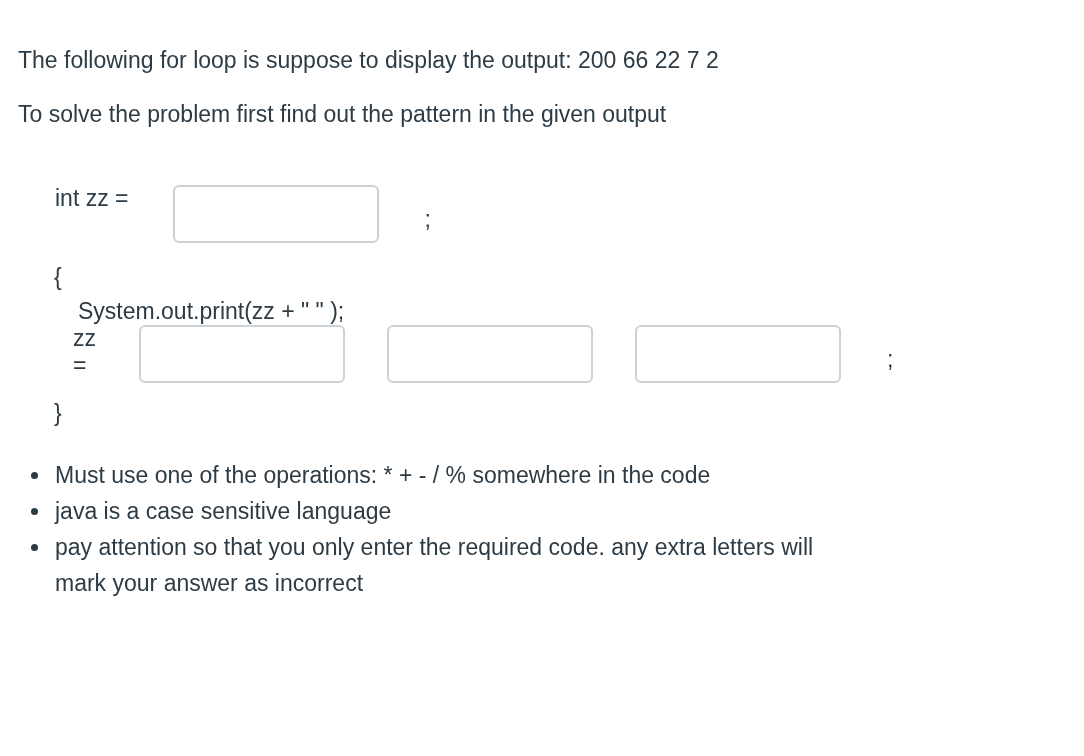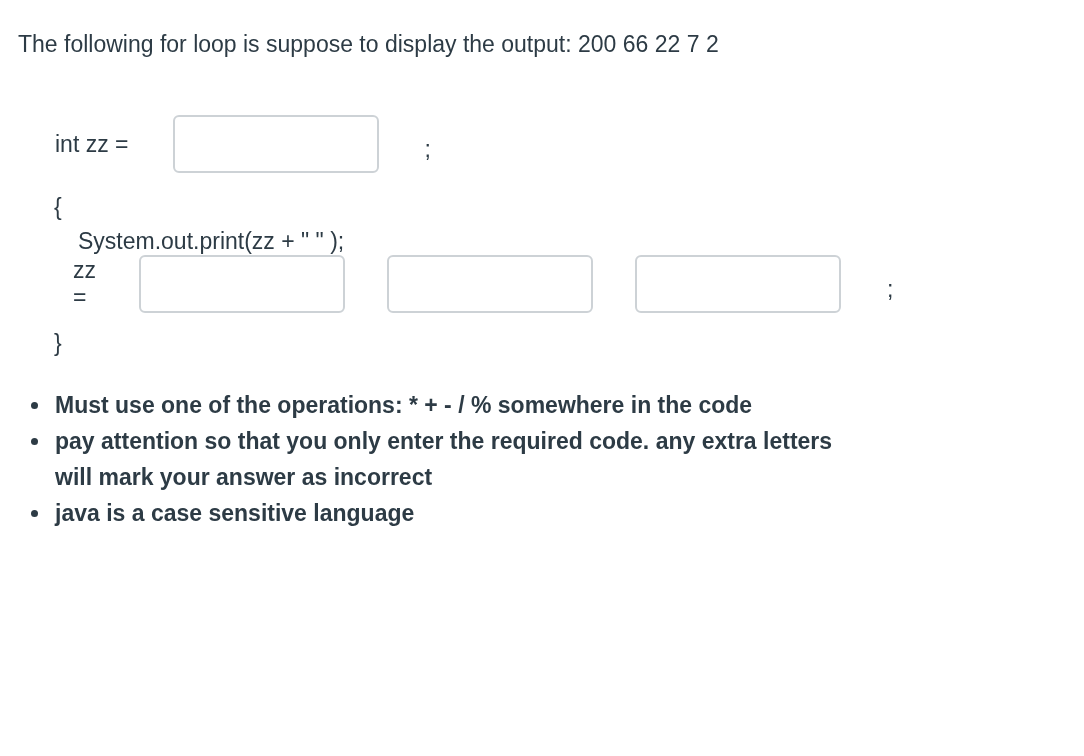--- a/index.html
+++ b/index.html
@@ -9,36 +9,36 @@
   }
   body {
     width: 1084px;
     height: 756px;
     overflow: hidden;
     font-family: "Liberation Sans", sans-serif;
     color: #2d3b45;
     font-size: 23px;
   }
   .page {
-    padding: 30px 18px 0 18px;
+    padding: 46px 18px 0 18px;
     box-sizing: border-box;
     width: 878px;
     height: 756px;
   }
   .intro-para {
     margin: 0 0 26px 0;
     line-height: 28px;
     font-weight: 400;
   }
   .code-block {
     margin-top: 57px;
   }
   .code-row {
     display: flex;
-    align-items: center;
+    align-items: flex-start;
     gap: 36px;
   }
   .row-init {
     margin-left: 37px;
   }
   .row-while {
     margin-left: 37px;
     margin-top: 16px;
   }
   .row-update {
@@ -78,21 +78,20 @@
   .close-brace-line { margin-top: 16px; }
   .print-line {
     margin-left: 60px;
     margin-top: 6px;
     line-height: 28px;
   }
   .notes-list {
     list-style: none;
     margin: 30px 0 0 0;
     padding: 0;
-    font-weight: bold;
   }
   .note-item {
     position: relative;
     padding-left: 37px;
     line-height: 36px;
     max-width: 1048px;
   }
   .note-item::before {
     content: "";
     position: absolute;
@@ -103,20 +102,21 @@
     border-radius: 50%;
     background: #2d3b45;
   }
 </style>
 </head>
 <body>
 
 <div class="page">
 
   <p class="intro-para">The following for loop is suppose to display the output: 200 66 22 7 2</p>
+  <p class="intro-para">To solve the problem first find out the pattern in the given output</p>
 
   <div class="code-block">
 
     <div class="code-row row-init">
       <span>int zz =</span>
       <input type="text" class="blank-input" value="" style="">
       <span class="suffix-semi">;</span>
     </div>
 
 
@@ -131,17 +131,17 @@
       <input type="text" class="blank-input" value="" style="">
       <span class="suffix-semi">;</span>
     </div>
 
     <div class="brace-line close-brace-line">}</div>
 
   </div>
 
   <ul class="notes-list">
     <li class="note-item">Must use one of the operations: * + - / % somewhere in the code</li>
+    <li class="note-item">java is a case sensitive language</li>
     <li class="note-item">pay attention so that you only enter the required code. any extra letters will mark your answer as incorrect</li>
-    <li class="note-item">java is a case sensitive language</li>
   </ul>
 
 </div>
 
 </body></html>

